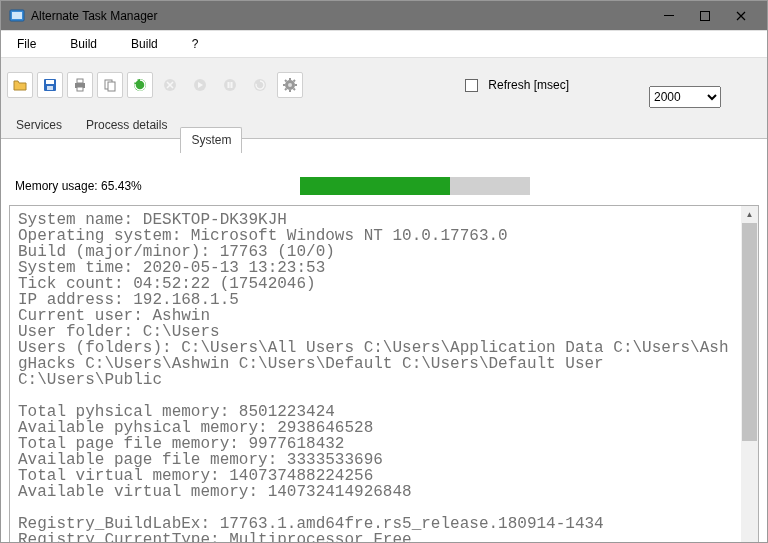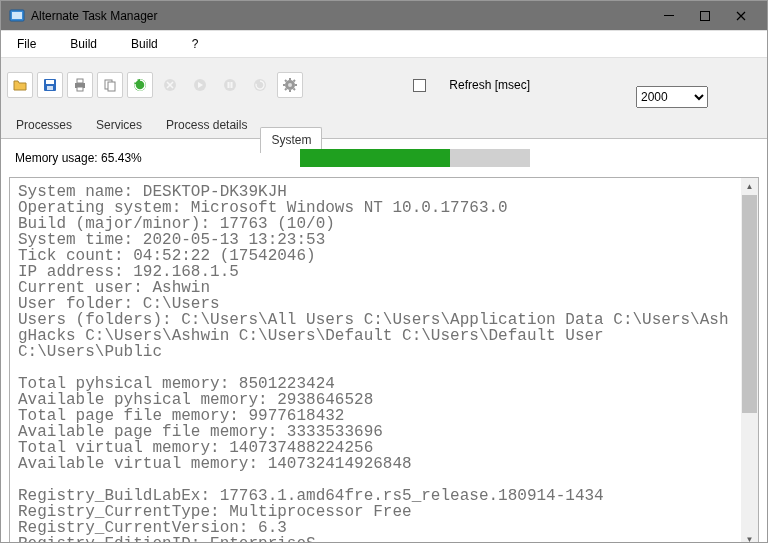--- a/index.html
+++ b/index.html
@@ -8,27 +8,27 @@
 .titlebar .app-icon { width: 16px; height: 16px; margin-right: 6px; }
 .titlebar .title { flex: 1; font-size: 12px; color: #000; }
 .winbtns { display: flex; }
 .winbtn { width: 36px; height: 26px; display: flex; align-items: center; justify-content: center; cursor: default; }
 .menubar { display: flex; gap: 14px; padding: 2px 6px; background: #fff; }
 .menubar .item { padding: 4px 10px; cursor: default; font-size: 12px; }
 .toolbar { display: flex; align-items: center; padding: 4px 6px; gap: 4px; background: #f0f0f0; border-top: 1px solid #e0e0e0; border-bottom: 1px solid #d0d0d0; }
 .tbtn { width: 26px; height: 26px; border: 1px solid transparent; display: flex; align-items: center; justify-content: center; border-radius: 2px; cursor: default; background: #fff; border-color: #d0d0d0; }
 .tbtn.disabled { opacity: 0.45; background: #f0f0f0; border-color: transparent; }
 .toolbar-spacer { flex: 1; }
-.refresh-section { display: flex; align-items: center; gap: 23px; font-size: 12px; }
+.refresh-section { display: flex; align-items: center; gap: 10px; font-size: 12px; }
 .refresh-section .cb { width: 13px; height: 13px; border: 1px solid #666; background: #fff; }
 .refresh-section select { font-size: 12px; width: 72px; height: 22px; margin-top: 24px; }
 .tabs { display: flex; padding: 0 4px; background: #f0f0f0; border-bottom: 1px solid #c0c0c0; margin-top: -1px; }
 .tab { padding: 5px 10px 6px; margin-right: 2px; cursor: default; font-size: 12px; border: 1px solid transparent; border-bottom: none; color: #333; }
 .tab.active { background: #fff; border-color: #c0c0c0; position: relative; top: 15px; border-radius: 2px 2px 0 0; }
-.mem-row { display: flex; align-items: center; padding: 10px 14px; gap: 18px; background: #fff; }
+.mem-row { display: flex; align-items: center; padding: 10px 14px; gap: 18px; background: #fff; margin-top: 28px; }
 .mem-label { font-size: 12px; flex: 0 0 auto; }
 .progress { width: 230px; height: 18px; background: #d0d0d0; position: relative; margin-left: 140px; }
 .progress-bar { height: 100%; background: #1fa01f; }
 .textpanel { margin: 0 8px 8px 8px; border: 1px solid #b0b0b0; height: 372px; position: relative; background: #fff; }
 .textpanel .content { font-family: "Courier New", monospace; font-size: 16px; line-height: 16px; padding: 6px 8px; white-space: pre-wrap; word-wrap: break-word; overflow: hidden; height: 100%; color: #737373; }
 .scrollbar { position: absolute; right: 0; top: 0; width: 17px; height: 100%; background: #f0f0f0; display: flex; flex-direction: column; }
 .scrollbar .arr { height: 17px; display: flex; align-items: center; justify-content: center; background: #f0f0f0; font-size: 8px; color: #606060; }
 .scrollbar .track { flex: 1; background: #f0f0f0; position: relative; }
 .scrollbar .thumb { position: absolute; left: 1px; right: 1px; top: 0; height: 65%; background: #c2c2c2; }
 svg { display: block; }
@@ -148,21 +148,20 @@
   <div class="refresh-section">
     <div class="cb"></div>
     <span>Refresh [msec]</span>
     <span style="width:60px"></span>
     <select><option>2000</option></select>
     <span style="width:30px"></span>
   </div>
 </div>
 
 <div class="tabs">
-  <div class="tab">Processes</div>
   <div class="tab">Services</div>
   <div class="tab">Process details</div>
   <div class="tab active">System</div>
 </div>
 
 <div class="mem-row">
   <span class="mem-label">Memory usage: 65.43%</span>
   <div class="progress">
     <div class="progress-bar" id="membar" style="width: 65.43%;"></div>
   </div>

